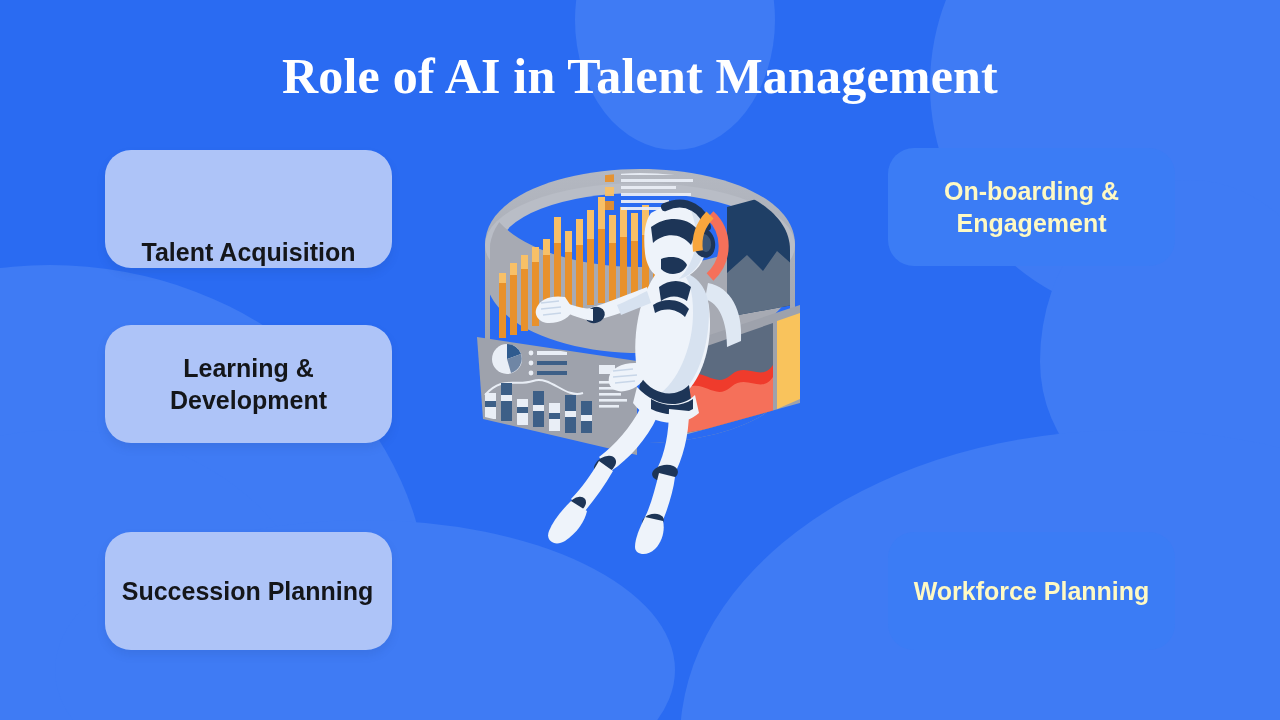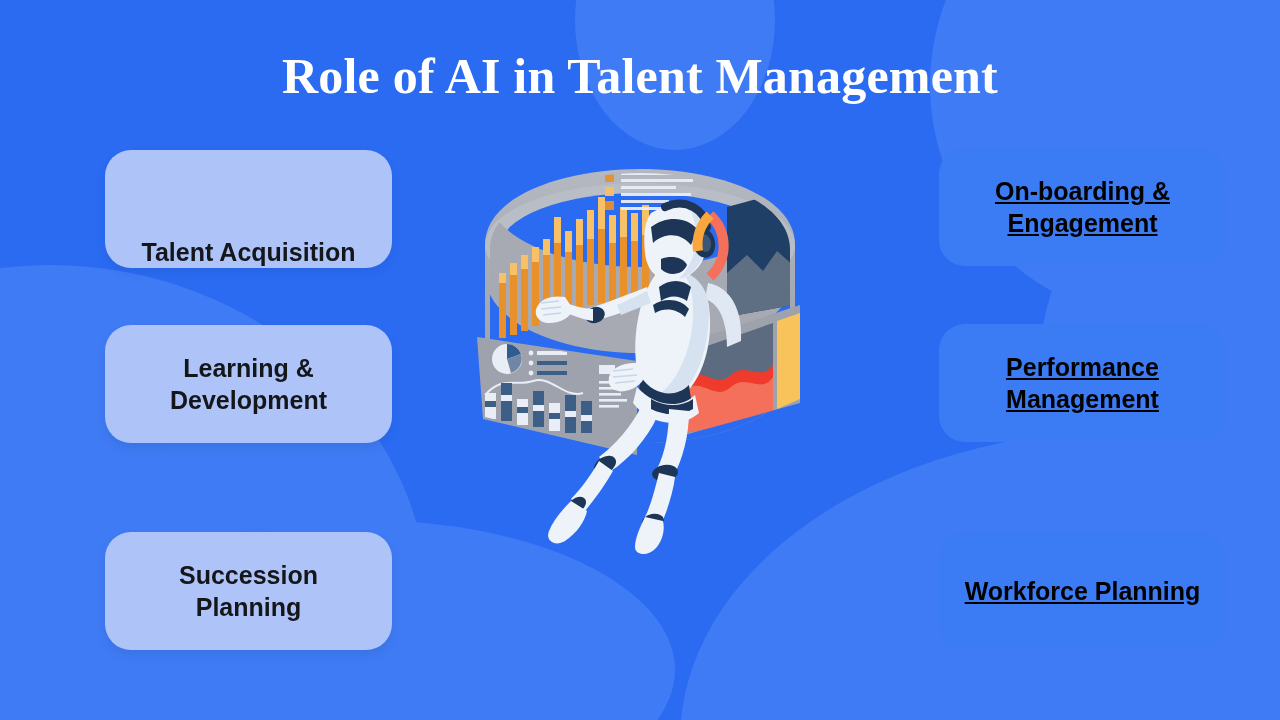--- a/index.html
+++ b/index.html
@@ -47,26 +47,26 @@
     line-height:1.28;
     padding:0 18px;
     box-sizing:border-box;
   }
   .card-left{
     background:#aec4f8;color:#14161a;
     left:105px;width:287px;height:118px;
     box-shadow:0 5px 10px rgba(20,45,110,0.10);
   }
   .card-right{
-    background:#3b7cf5;color:#000000;
-    left:939px;width:287px;height:118px;text-decoration:underline;
+    background:#3b7cf5;color:#fef9c3;
+    left:888px;width:287px;height:118px;
   }
   .l1{top:150px;align-items:flex-end;}
   .l2{top:325px;align-items:center;}
-  .l3{top:532px;}
+  .l3{top:532px;padding-left:16px;}
   .r1{top:148px;}
   .r2{top:324px;}
   .r3{top:532px;}
 
   
   .illus{position:absolute;left:455px;top:155px;width:370px;height:400px;}
   .illus svg{display:block;width:370px;height:400px;}
 </style>
 </head>
 <body>
@@ -88,23 +88,20 @@
   </div>
   <div class="card card-left l2">
     <span>Learning &amp; Development</span>
   </div>
   <div class="card card-left l3">
     <span>Succession Planning</span>
   </div>
 
   <div class="card card-right r1">
     <span>On-boarding &amp; Engagement</span>
-  </div>
-  <div class="card card-right r2">
-    <span>Performance Management</span>
   </div>
   <div class="card card-right r3">
     <span>Workforce Planning</span>
   </div>
 
   <div class="illus">
     <svg viewBox="0 0 370 400" xmlns="http://www.w3.org/2000/svg">
       <defs>
         <clipPath id="clipRing">
           <path d="M35 95 C35 45 115 18 185 18 C255 18 335 45 335 95 L335 215 C335 265 255 292 185 292 C115 292 35 265 35 215 Z"></path>

